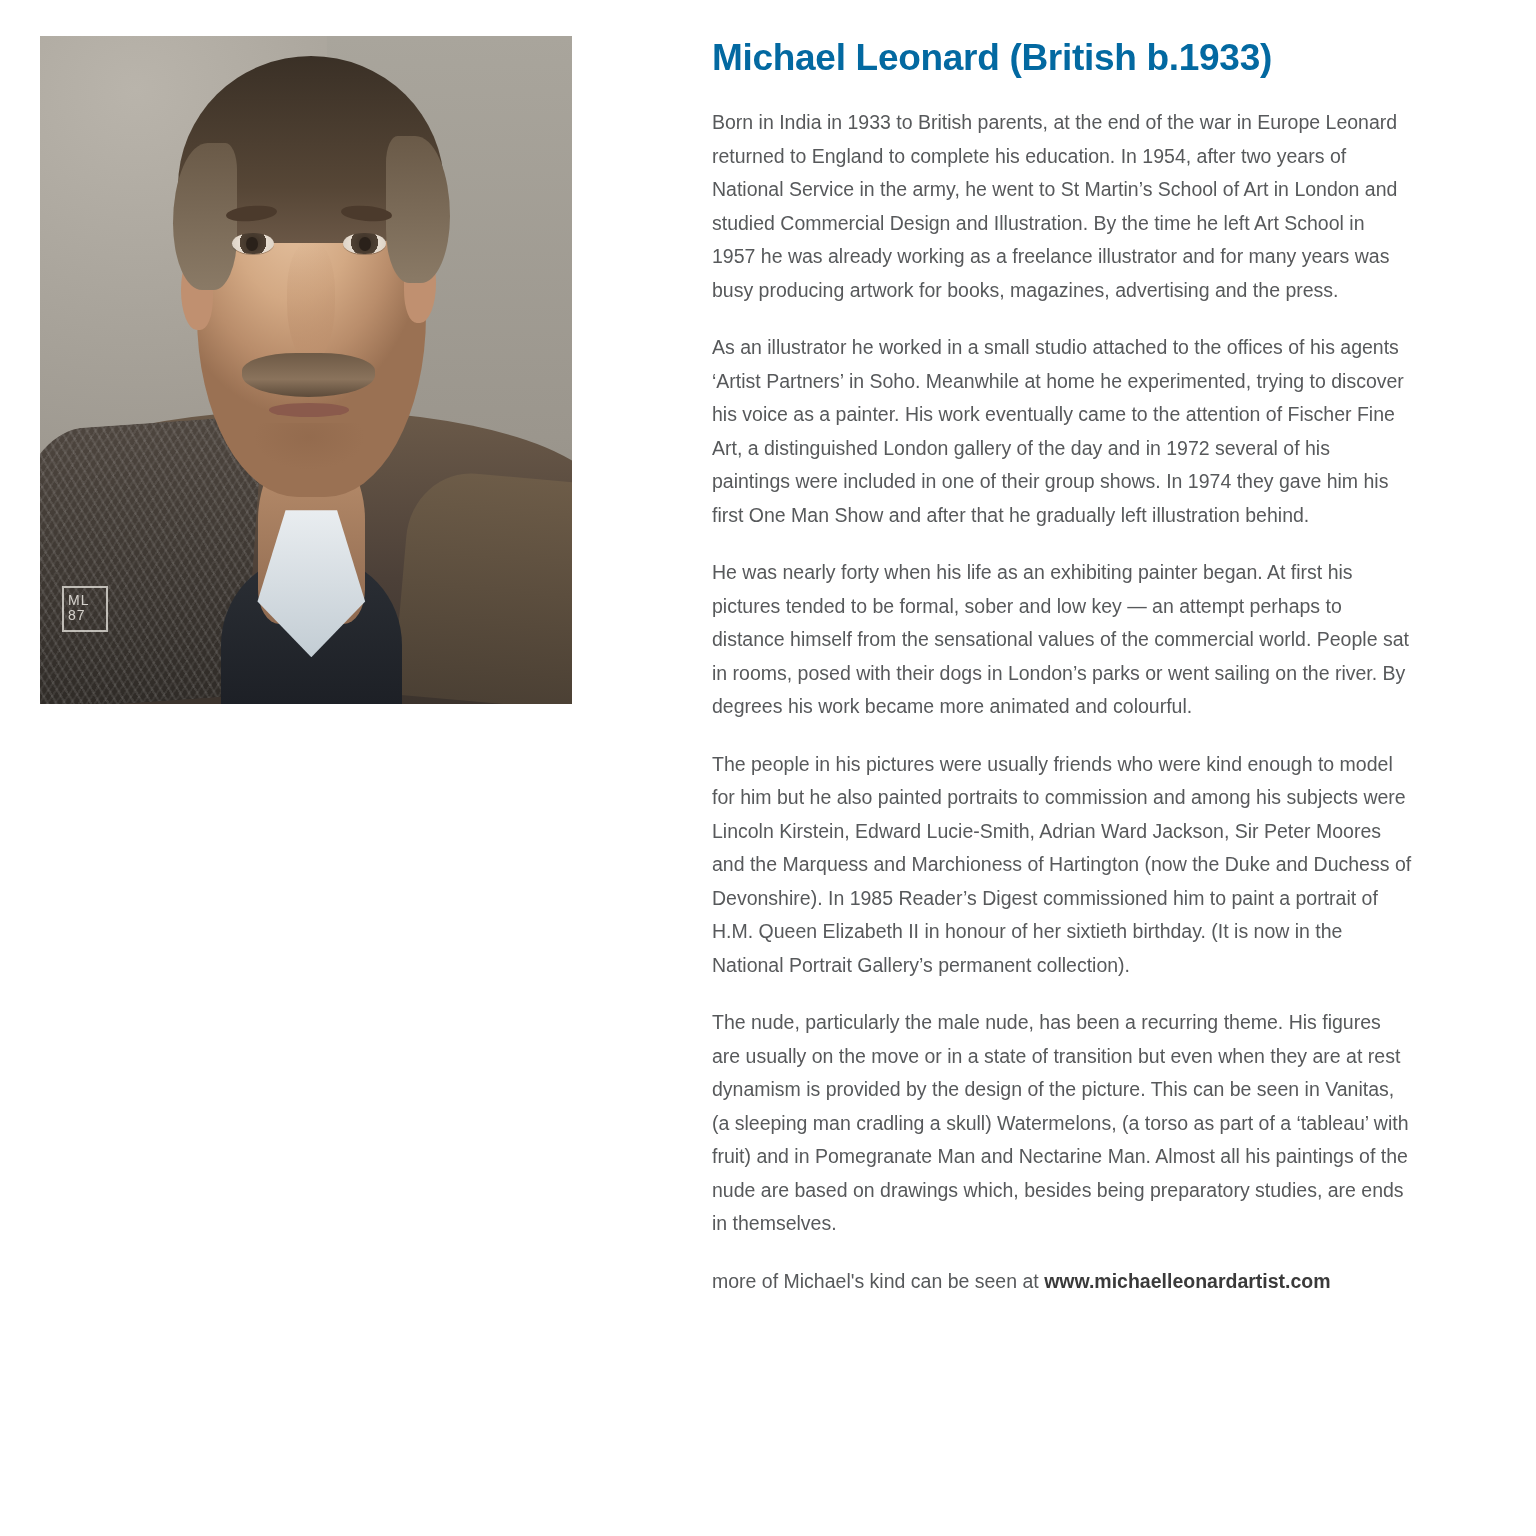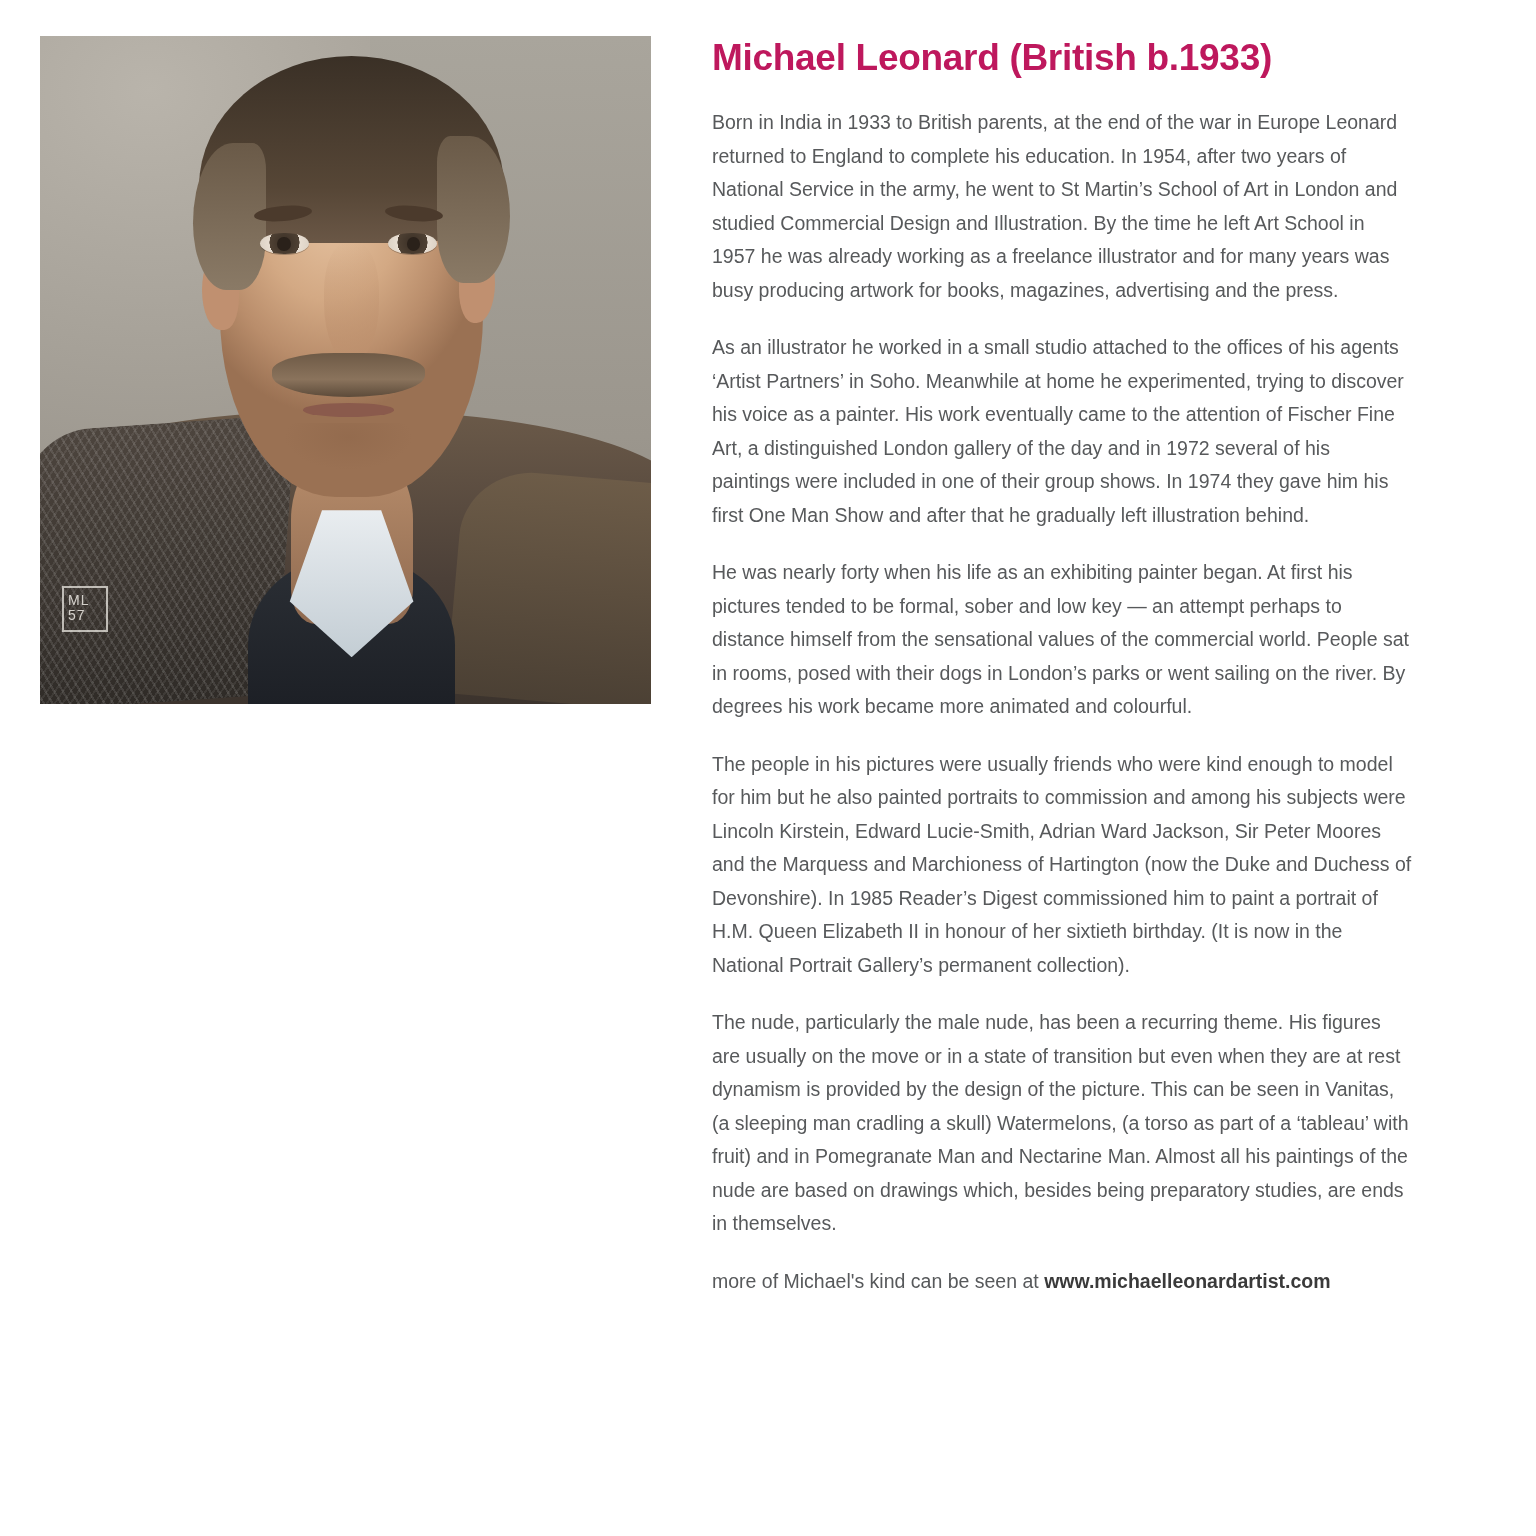--- a/index.html
+++ b/index.html
@@ -32,21 +32,21 @@
     box-sizing: border-box;
   }
   .right-col {
     flex: 1 1 auto;
     padding-right: 110px;
     box-sizing: border-box;
   }
 
   
   .portrait-frame {
-    width: 611px;
+    width: 532px;
     height: 668px;
     position: relative;
     overflow: hidden;
     background: #be185d;
   }
   .portrait {
     position: absolute;
     inset: 0;
   }
   
@@ -263,21 +263,21 @@
     padding: 5px 0 0 4px;
     box-sizing: border-box;
   }
 
   
   h1.title {
     font-family: "Liberation Sans", sans-serif;
     font-size: 37px;
     line-height: 1.2;
     font-weight: 700;
-    color: #be185d;
+    color: #0369a1;
     margin: 0 0 26px 0;
     letter-spacing: -0.3px;
   }
   p.para {
     font-size: 19.5px;
     line-height: 33.5px;
     color: #57595b;
     margin: 0 13px 24px 0;
     font-weight: 400;
   }
@@ -322,21 +322,21 @@
           <div class="eye-l"></div>
           <div class="eye-r"></div>
           <div class="pupil-l"></div>
           <div class="pupil-r"></div>
           <div class="nose"></div>
           <div class="moustache"></div>
           <div class="mouth"></div>
           <div class="chin-shadow"></div>
           <div class="sig">
             <span>ML</span><br>
-            <span>57</span>
+            <span>87</span>
           </div>
         </div>
       </div>
     </div>
 
     <div class="right-col">
       <h1 class="title">Michael Leonard (British b.1933)</h1>
 
       <p class="para">Born in India in 1933 to British parents, at the end of the war in Europe Leonard returned to England to complete his  education. In 1954, after two years of National Service in the army, he went to St Martin’s School of Art in London and studied Commercial Design and Illustration. By the time he left Art School in 1957 he was already working as a freelance illustrator and for many years was busy producing artwork for books, magazines, advertising and the press.</p>
       <p class="para">As an illustrator he worked in a small studio attached to the offices of his agents ‘Artist Partners’ in Soho. Meanwhile at home he experimented, trying to discover his voice as a painter.  His work eventually came to the attention of Fischer Fine Art, a distinguished London gallery of the day and in 1972 several of his paintings were included in one of their group shows. In 1974 they gave him his first One Man Show and after that he gradually left illustration behind.</p>

